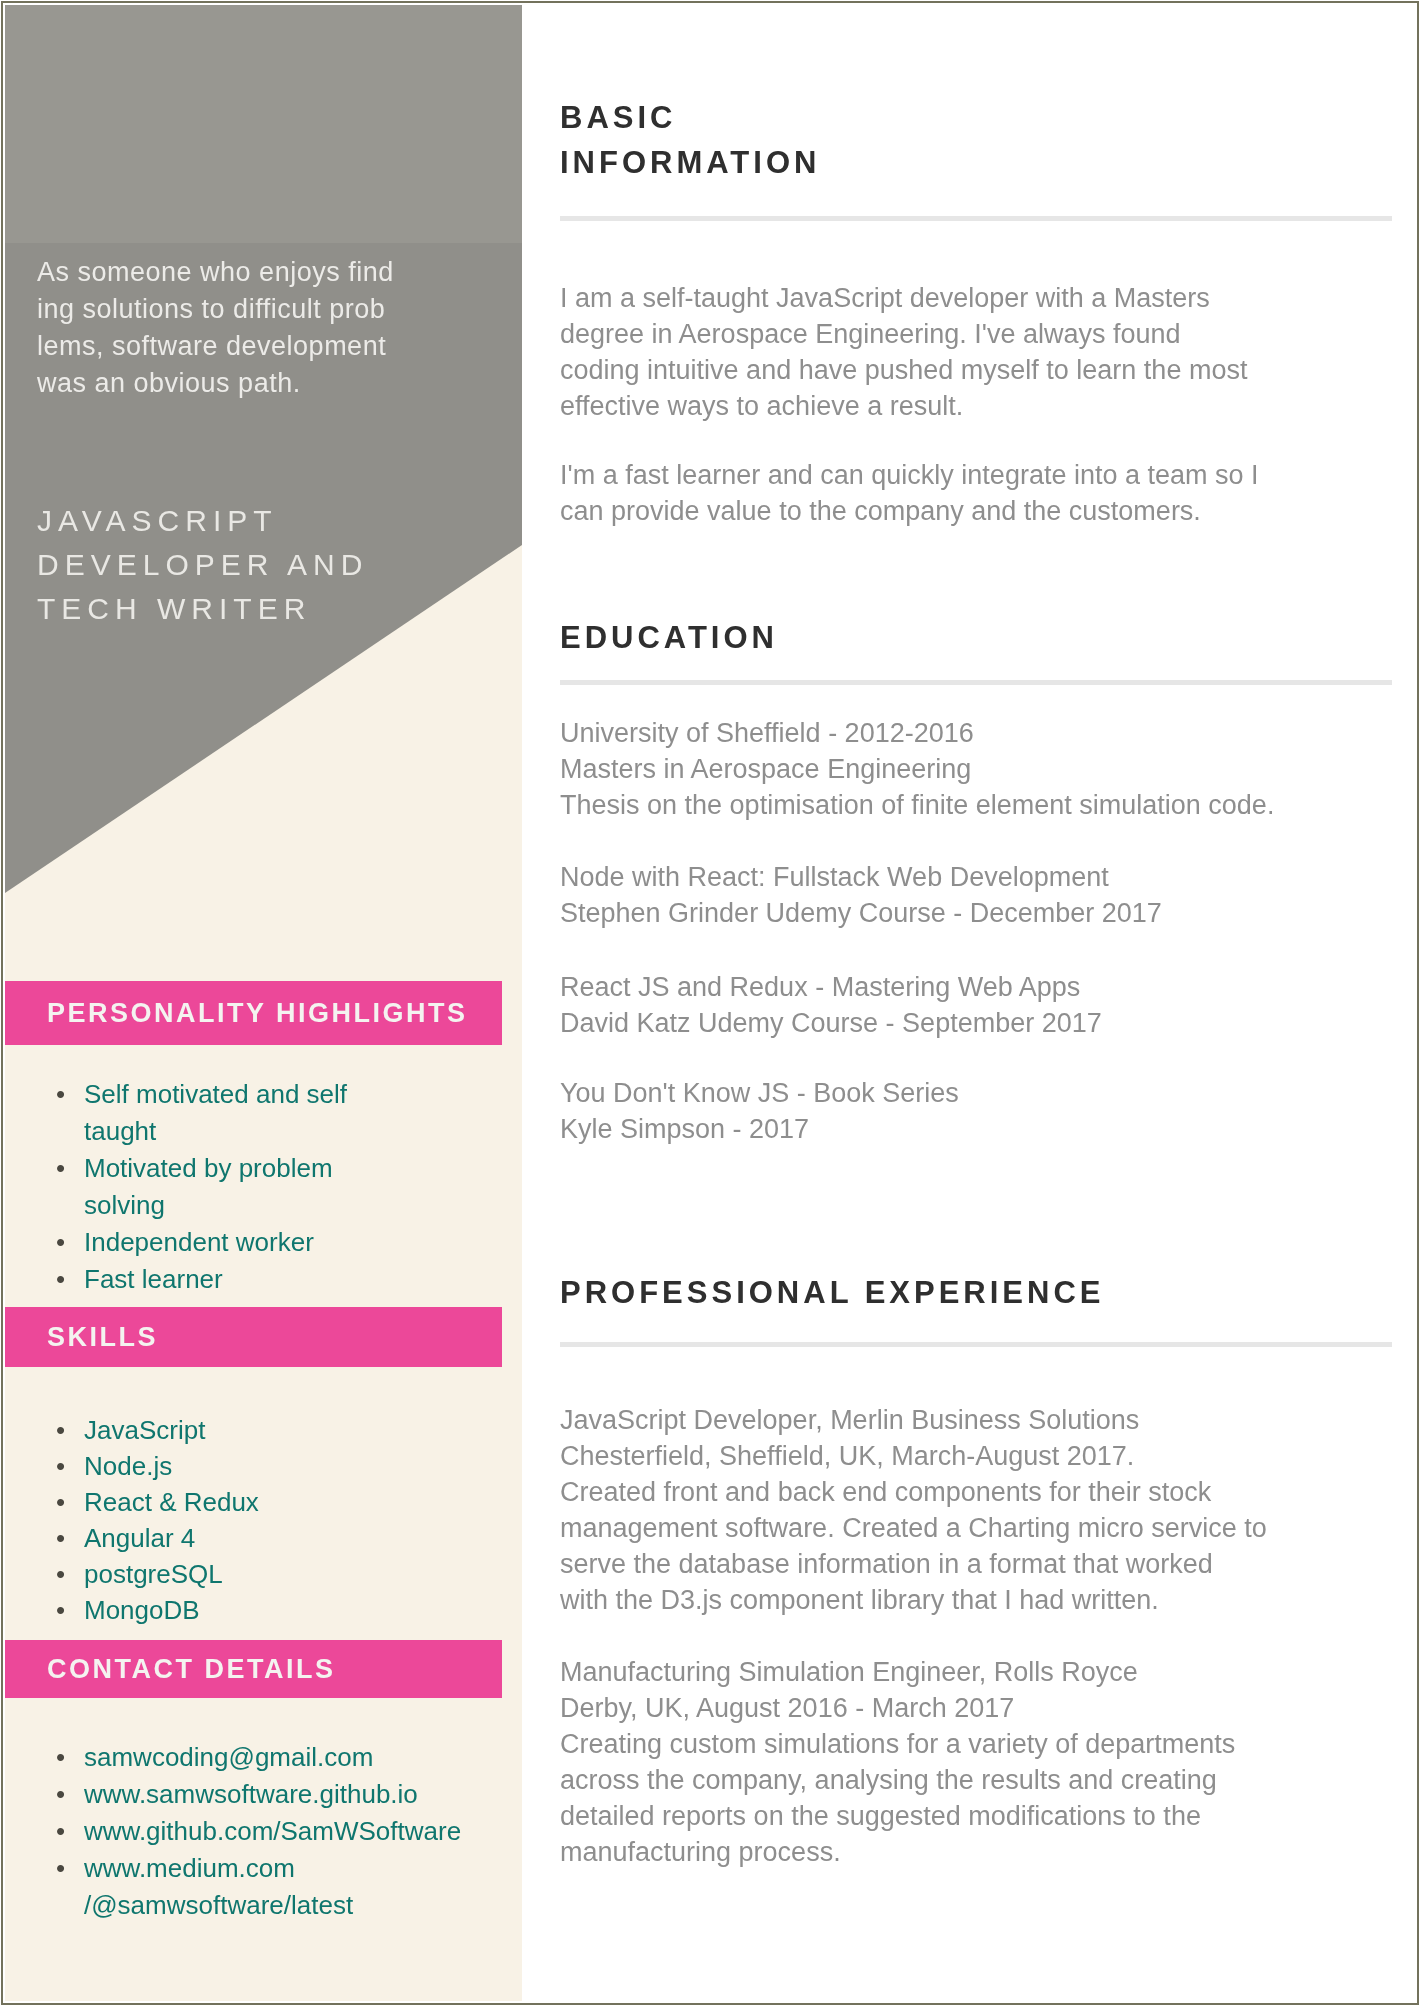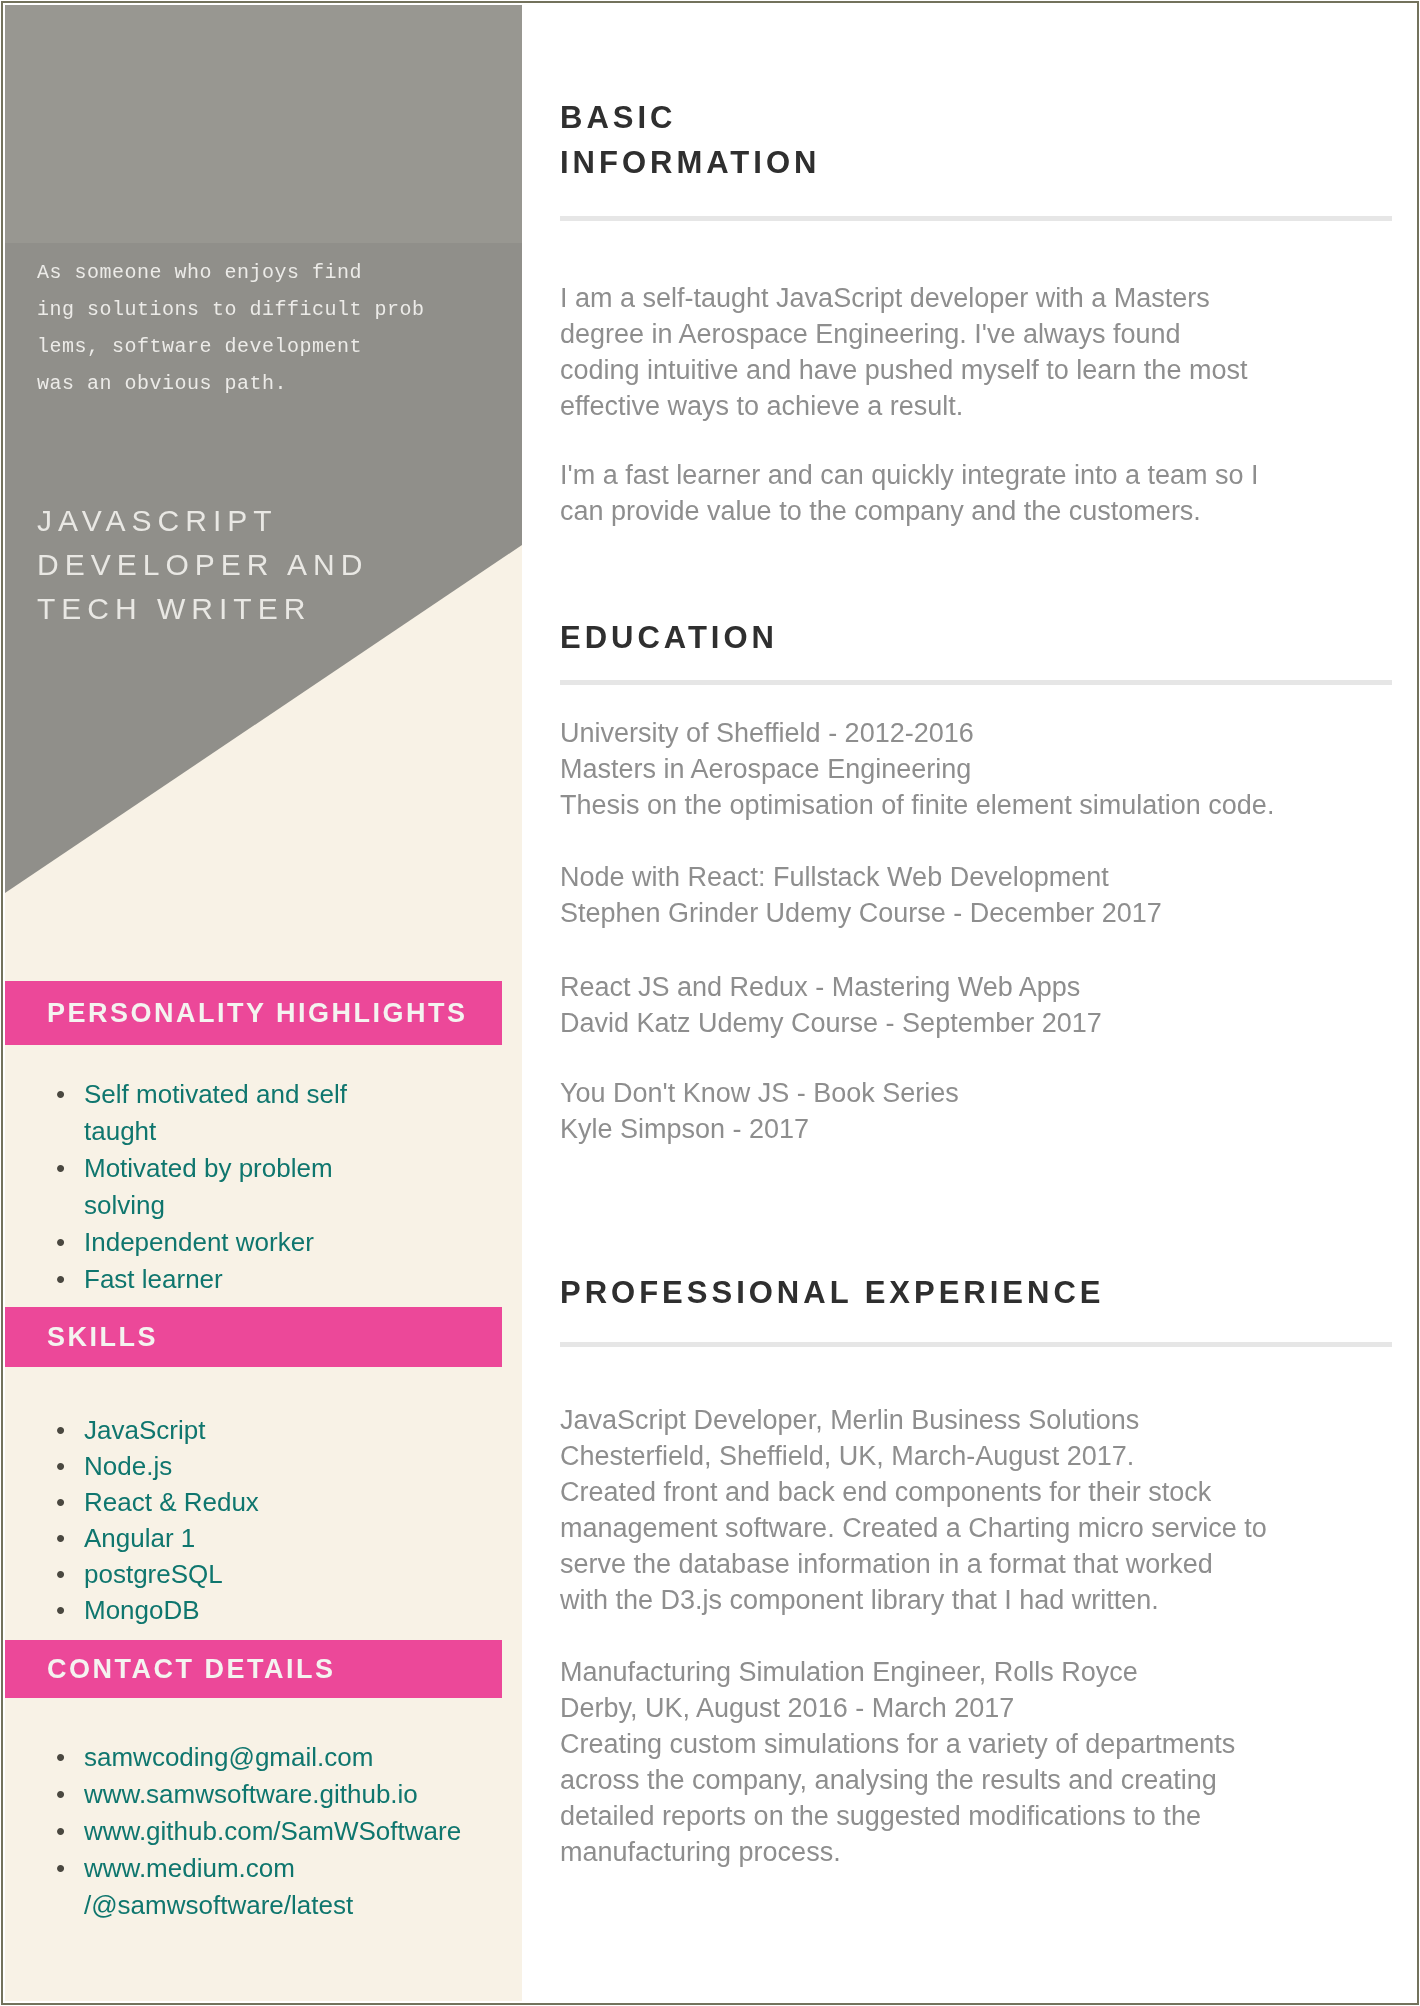--- a/index.html
+++ b/index.html
@@ -8,21 +8,21 @@
     font-family:"Liberation Sans", sans-serif;overflow:hidden;
   }
   .frame{position:absolute;inset:1px;border:2px solid #73725c;z-index:40;pointer-events:none;}
 
   
   .sidebar{position:absolute;left:5px;top:5px;width:517px;height:1996px;background:#f8f2e6;}
   .gray-wedge{position:absolute;left:0;top:0;width:100%;height:888px;background:#908f8a;
     clip-path:polygon(0 0,100% 0,100% 540px,0 888px);}
   .top-band{position:absolute;left:0;top:0;width:100%;height:238px;background:#989791;}
 
-  .intro{position:absolute;left:32px;top:249px;color:#ecebe8;font-size:20px;line-height:37px;letter-spacing:.5px;font-family:Liberation Mono, monospace;}
+  .intro{position:absolute;left:32px;top:249px;color:#ecebe8;font-size:27px;line-height:37px;letter-spacing:.5px;}
   .intro div{white-space:nowrap;}
 
   .side-title{position:absolute;left:32px;top:494px;color:#e9e8e4;font-size:30px;line-height:44px;letter-spacing:6px;}
   .side-title div{white-space:nowrap;}
 
   .side-bar-header{position:absolute;left:0;width:497px;background:#ec4899;color:#f4f3f0;
     font-weight:bold;font-size:27px;letter-spacing:2.5px;padding-left:42px;box-sizing:border-box;white-space:nowrap;}
   .bar-personality{top:976px;height:64px;line-height:64px;}
   .bar-skills{top:1302px;height:60px;line-height:60px;}
   .bar-contact{top:1635px;height:58px;line-height:58px;}
@@ -88,21 +88,21 @@
       <li>Motivated by problem solving</li>
       <li>Independent worker</li>
       <li>Fast learner</li>
     </ul>
 
     <div class="side-bar-header bar-skills">SKILLS</div>
     <ul class="side-list list-skills">
       <li>JavaScript</li>
       <li>Node.js</li>
       <li>React &amp; Redux</li>
-      <li>Angular 1</li>
+      <li>Angular 4</li>
       <li>postgreSQL</li>
       <li>MongoDB</li>
     </ul>
 
     <div class="side-bar-header bar-contact">CONTACT DETAILS</div>
     <ul class="side-list list-contact">
       <li>samwcoding@gmail.com</li>
       <li>www.samwsoftware.github.io</li>
       <li>www.github.com/SamWSoftware</li>
       <li>www.medium.com /@samwsoftware/latest</li>

